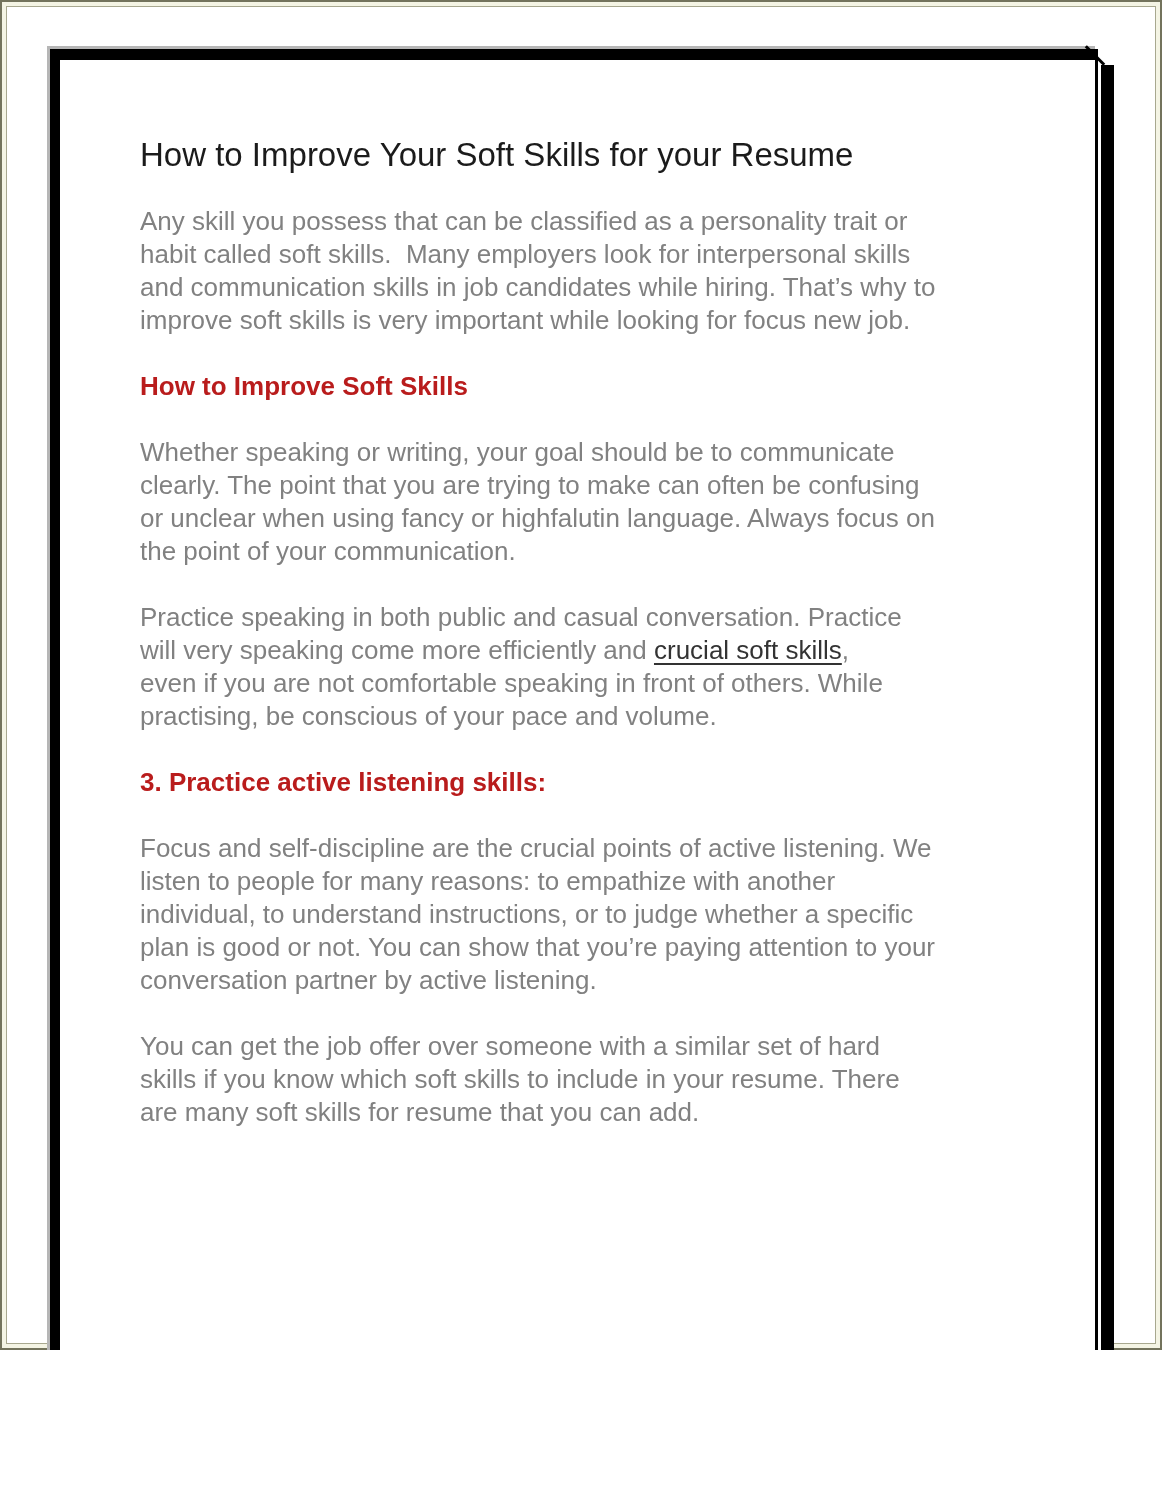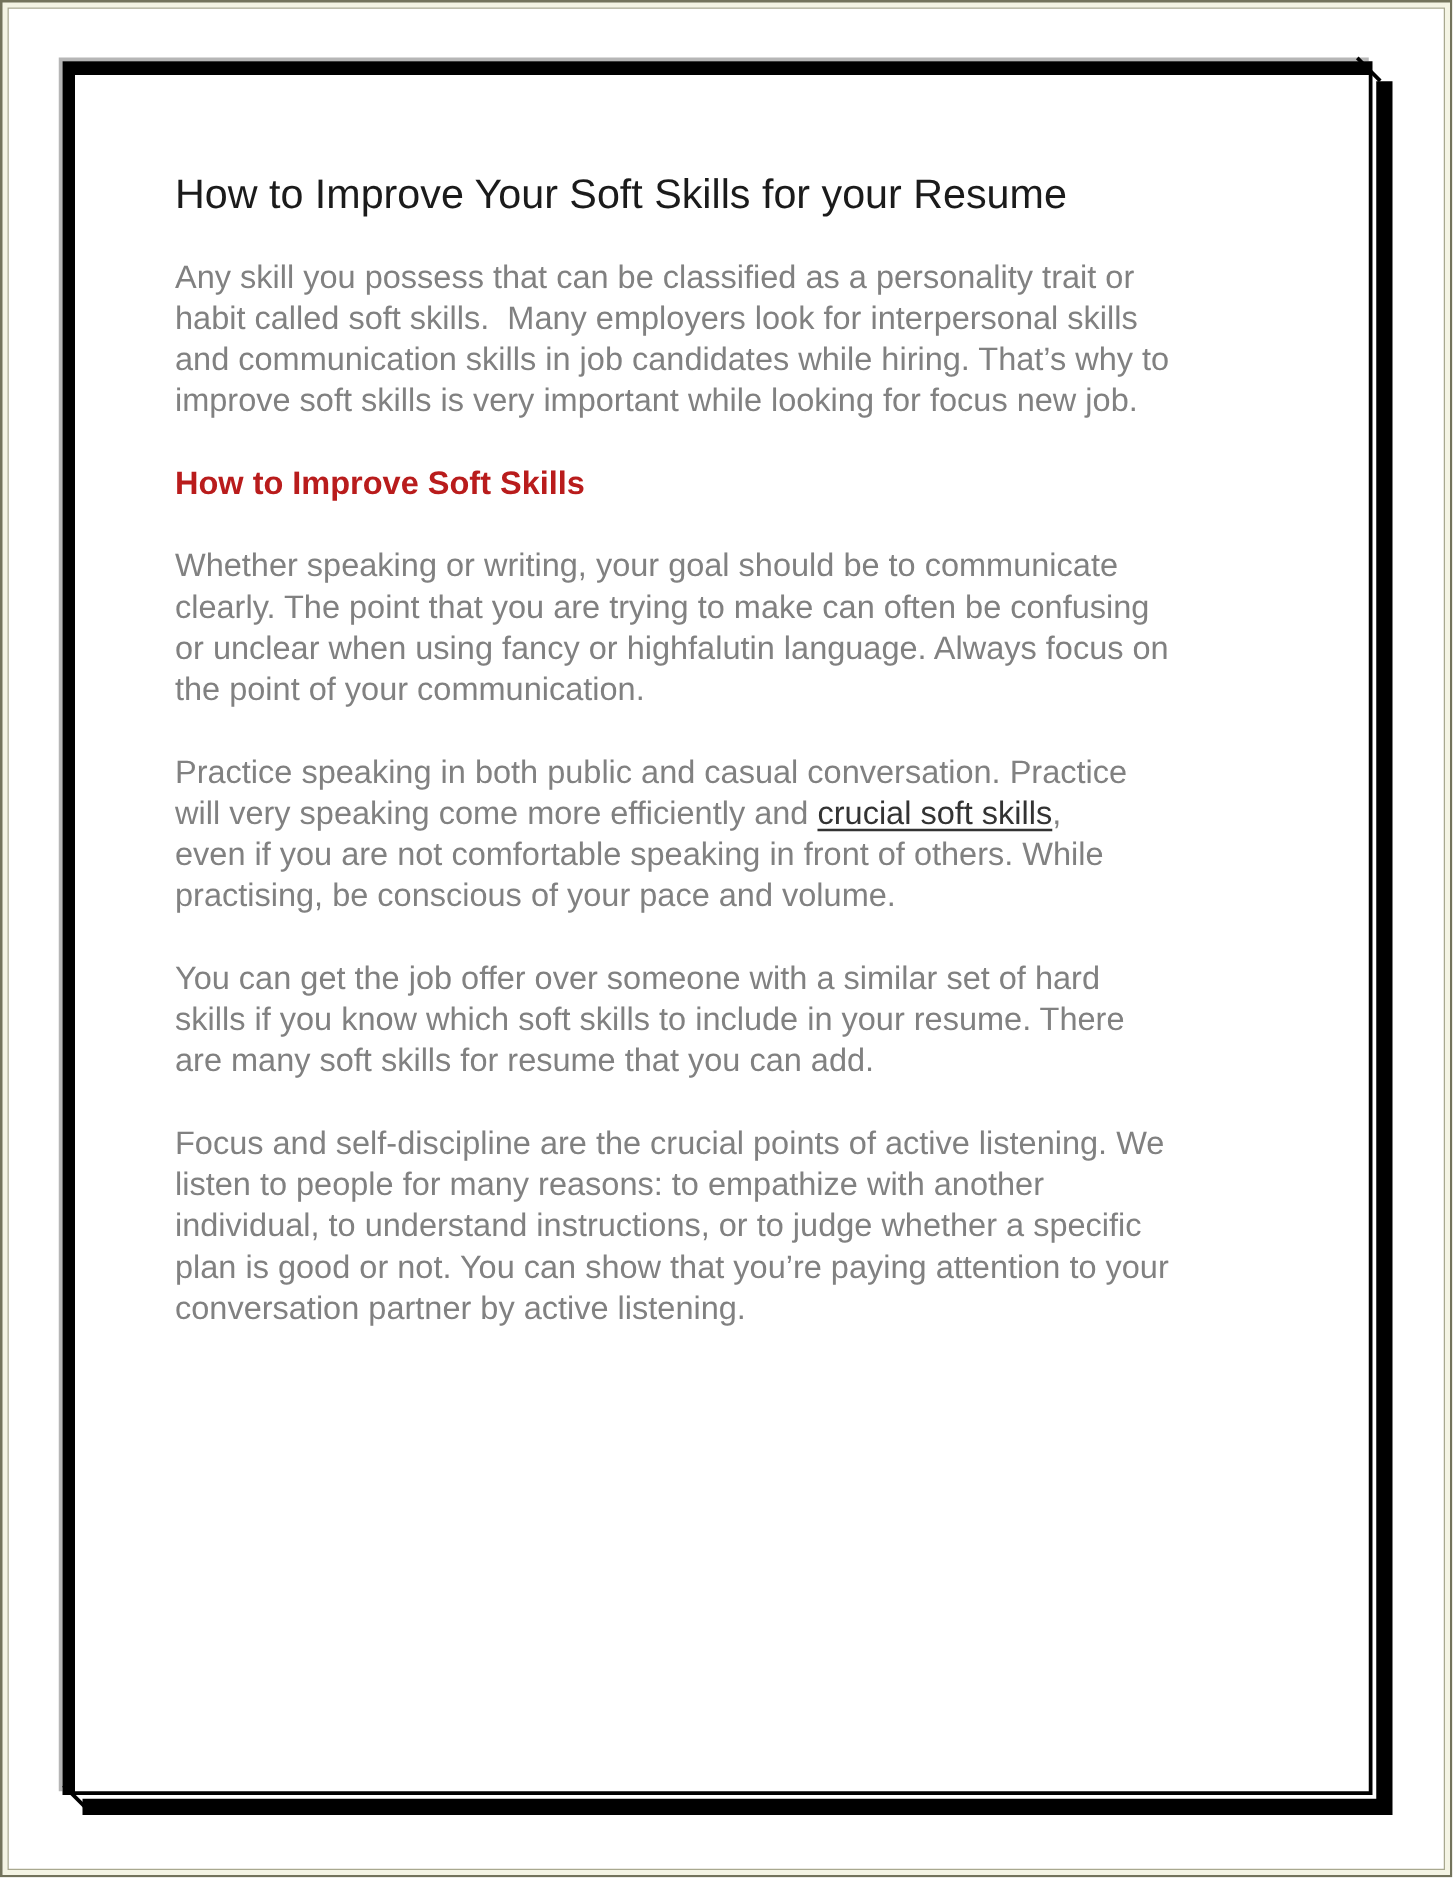--- a/index.html
+++ b/index.html
@@ -4,21 +4,21 @@
 <style>
   html, body {
     margin: 0;
     padding: 0;
     background: #ffffff;
     font-family: "Liberation Sans", "DejaVu Sans", sans-serif;
   }
   .page {
     position: relative;
     width: 1162px;
-    height: 1502px;
+    height: 1350px;
     background: #ffffff;
     overflow: hidden;
   }
   
   .outer-frame {
     position: absolute;
     inset: 0;
     box-sizing: border-box;
     border: 2px solid #73735c;
     background: #f4f4e4;
@@ -138,27 +138,28 @@
 clearly. The point that you are trying to make can often be confusing
 or unclear when using fancy or highfalutin language. Always focus on
 the point of your communication.</p>
 
 
       <p class="body-par"><span>Practice speaking in both public and casual conversation. Practice
 will very speaking come more efficiently and </span><a class="inline-link">crucial soft skills</a><span>,
 even if you are not comfortable speaking in front of others. While
 practising, be conscious of your pace and volume.</span></p>
 
-
-      <p class="body-par">You can get the job offer over someone with a similar set of hard
-skills if you know which soft skills to include in your resume. There
-are many soft skills for resume that you can add.</p>
+      <h3 class="sub-heading">3. Practice active listening skills:</h3>
 
       <p class="body-par">Focus and self-discipline are the crucial points of active listening. We
 listen to people for many reasons: to empathize with another
 individual, to understand instructions, or to judge whether a specific
 plan is good or not. You can show that you’re paying attention to your
 conversation partner by active listening.</p>
 
+      <p class="body-par">You can get the job offer over someone with a similar set of hard
+skills if you know which soft skills to include in your resume. There
+are many soft skills for resume that you can add.</p>
+
     </div>
   </div>
 
 </div>
 
 </body></html>

